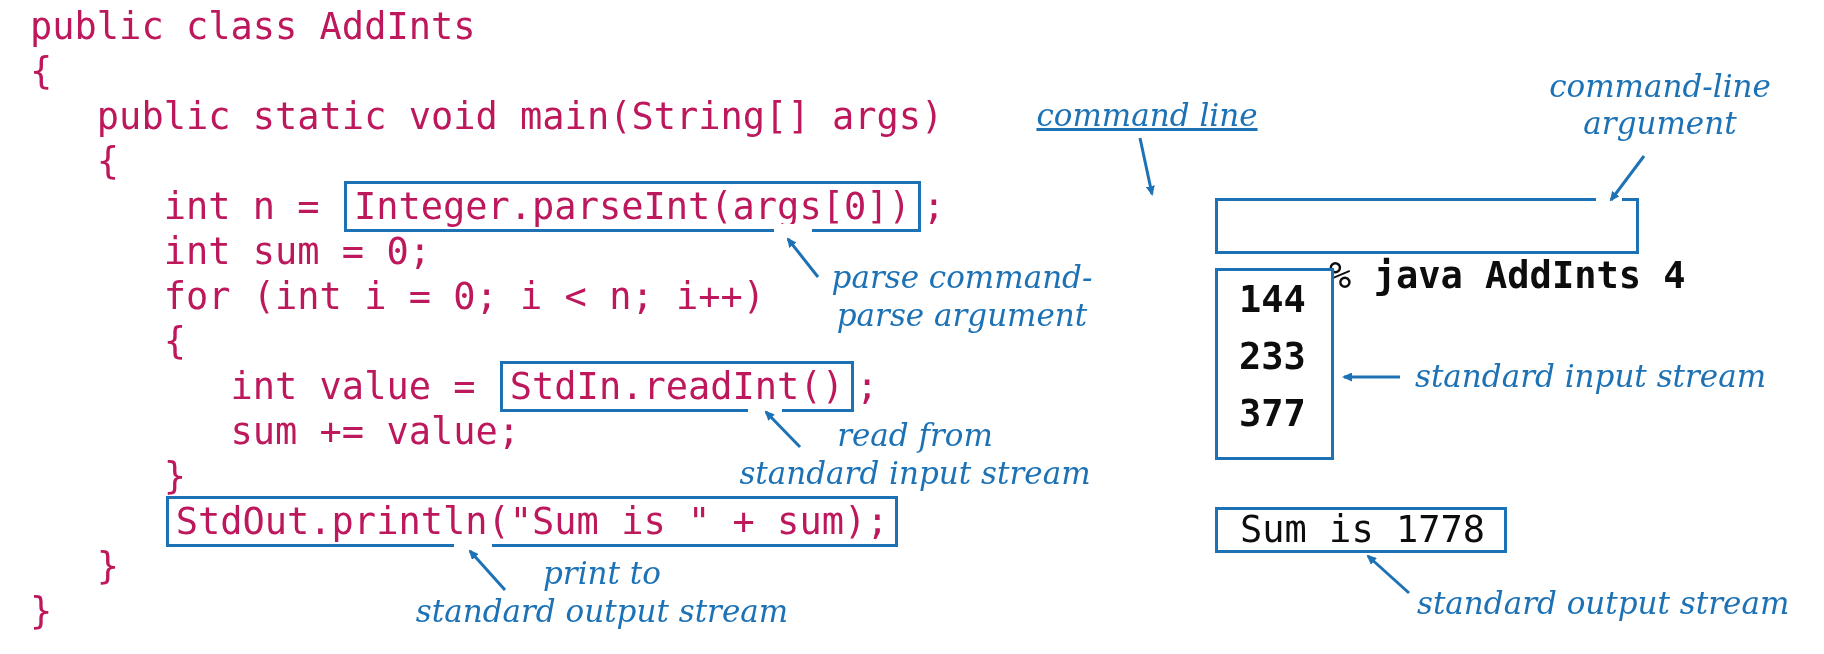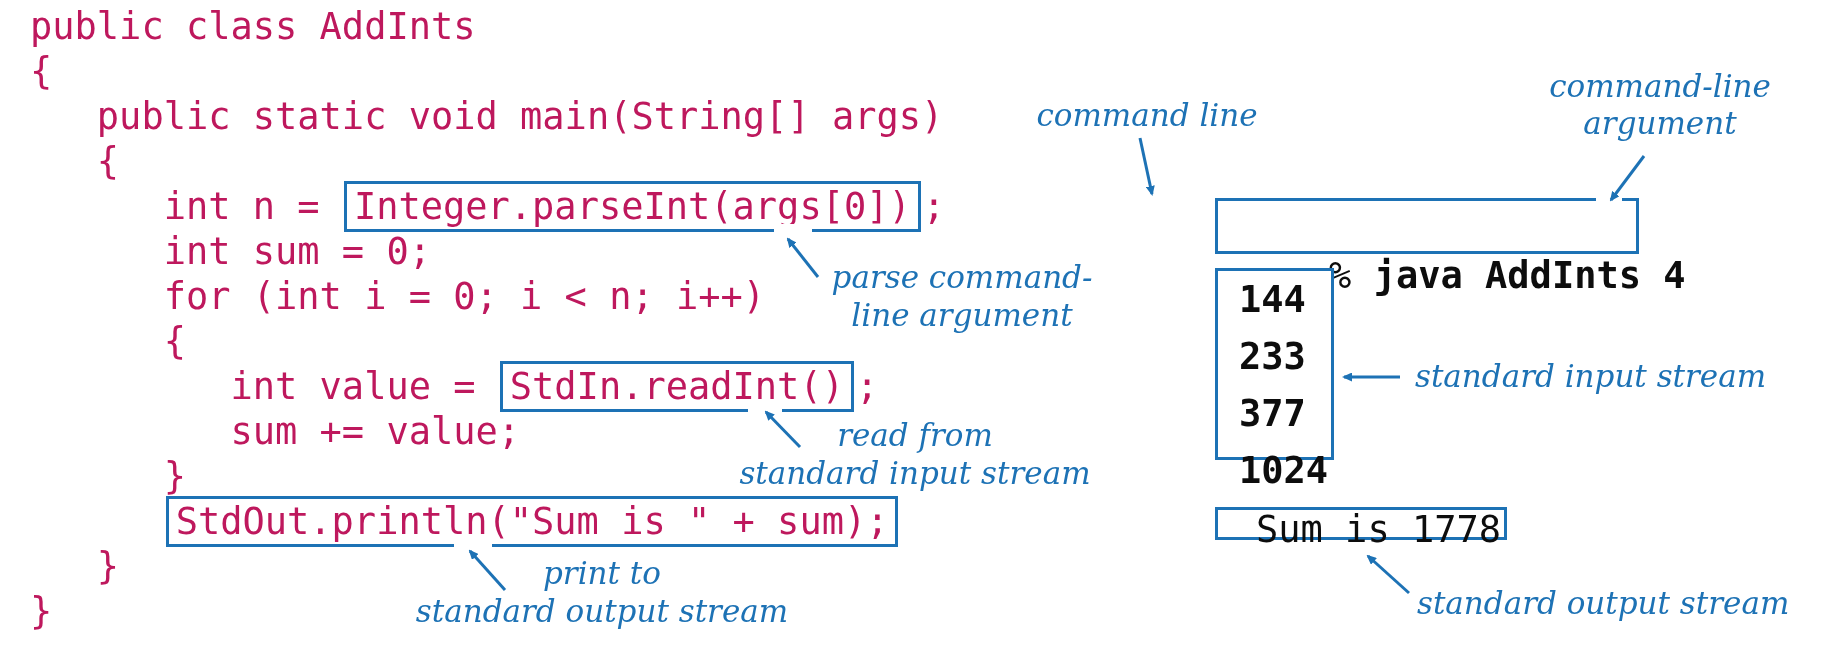--- a/index.html
+++ b/index.html
@@ -36,21 +36,21 @@
     color:#0d0d0d;
     font-family:"DejaVu Sans Mono", monospace;
     font-size:37px;
     background:#ffffff;
     z-index:1;
   }
   #cmd-box{left:1215px;top:198px;width:424px;height:56px;line-height:50px;padding-left:22px;white-space:pre;}
   #cmd-box .bold{font-weight:bold;text-align:right;}
   #stdin-box{left:1215px;top:268px;width:119px;height:192px;}
   .stdin-row{line-height:57px;padding-left:21px;font-weight:bold;white-space:pre;}
-  #stdout-box{left:1215px;top:507px;width:292px;height:33px;line-height:40px;padding-left:38px;white-space:pre;}
+  #stdout-box{left:1215px;top:507px;width:292px;height:46px;line-height:40px;padding-left:22px;white-space:pre;}
   
   .note{
     position:absolute;
     font-family:"DejaVu Serif", serif;
     font-style:italic;
     font-size:31px;
     line-height:38px;
     color:var(--accent);
     z-index:1;
     white-space:nowrap;
@@ -66,47 +66,46 @@
 
   <div id="code"><div class="code-line"><span>public class AddInts</span></div><div class="code-line"><span>{</span></div><div class="code-line"><span>   public static void main(String[] args)</span></div><div class="code-line"><span>   {</span></div><div class="code-line"><span>      int n = </span><span class="cbox">Integer.parseInt(args[0])</span><span>;</span></div><div class="code-line"><span>      int sum = 0;</span></div><div class="code-line"><span>      for (int i = 0; i &lt; n; i++)</span></div><div class="code-line"><span>      {</span></div><div class="code-line"><span>         int value = </span><span class="cbox">StdIn.readInt()</span><span>;</span></div><div class="code-line"><span>         sum += value;</span></div><div class="code-line"><span>      }</span></div><div class="code-line"><span>      </span><span class="cbox">StdOut.println("Sum is " + sum);</span></div><div class="code-line"><span>   }</span></div><div class="code-line"><span>}</span></div></div>
 
   <div class="notch" style="left:774px;top:224px;width:38px;height:13px;"></div>
   <div class="notch" style="left:748px;top:401px;width:34px;height:13px;"></div>
   <div class="notch" style="left:454px;top:540px;width:38px;height:12px;"></div>
   <div class="notch" style="left:1596px;top:194px;width:26px;height:10px;"></div>
 
   <div class="note center" style="left:962px;top:258px;">
     <div>parse command-</div>
-    <div>line argument</div>
+    <div>parse argument</div>
   </div>
   <div class="note center" style="left:915px;top:416px;">
     <div>read from</div>
     <div>standard input stream</div>
   </div>
   <div class="note center" style="left:602px;top:554px;">
     <div>print to</div>
     <div>standard output stream</div>
   </div>
 
-  <div class="note center" style="left:1147px;top:96px;">command line</div>
+  <div class="note center" style="left:1147px;top:96px;text-decoration:underline;">command line</div>
   <div class="note center" style="left:1660px;top:68px;line-height:37px;">
     <div>command-line</div>
     <div>argument</div>
   </div>
   <div class="note" style="left:1415px;top:357px;">standard input stream</div>
   <div class="note" style="left:1417px;top:584px;">standard output stream</div>
 
   <div class="tbox" id="cmd-box">
     <span>% </span><span class="bold">java AddInts 4</span>
   </div>
   <div class="tbox" id="stdin-box">
       <div class="stdin-row">144</div>
       <div class="stdin-row">233</div>
       <div class="stdin-row">377</div>
-      <div class="stdin-row">1024</div>
     </div>
   <div class="tbox" id="stdout-box">Sum is 1778</div>
 
   <svg id="arrows" width="1824" height="654" viewBox="0 0 1824 654">
     <defs>
       <marker id="ah" markerWidth="10" markerHeight="9" refX="8" refY="4.5" orient="auto" markerUnits="userSpaceOnUse">
         <path d="M0,0 L10,4.5 L0,9 z" fill="#1d72b5"></path>
       </marker>
     </defs>
     <g stroke="#1d72b5" stroke-width="3" fill="none">

